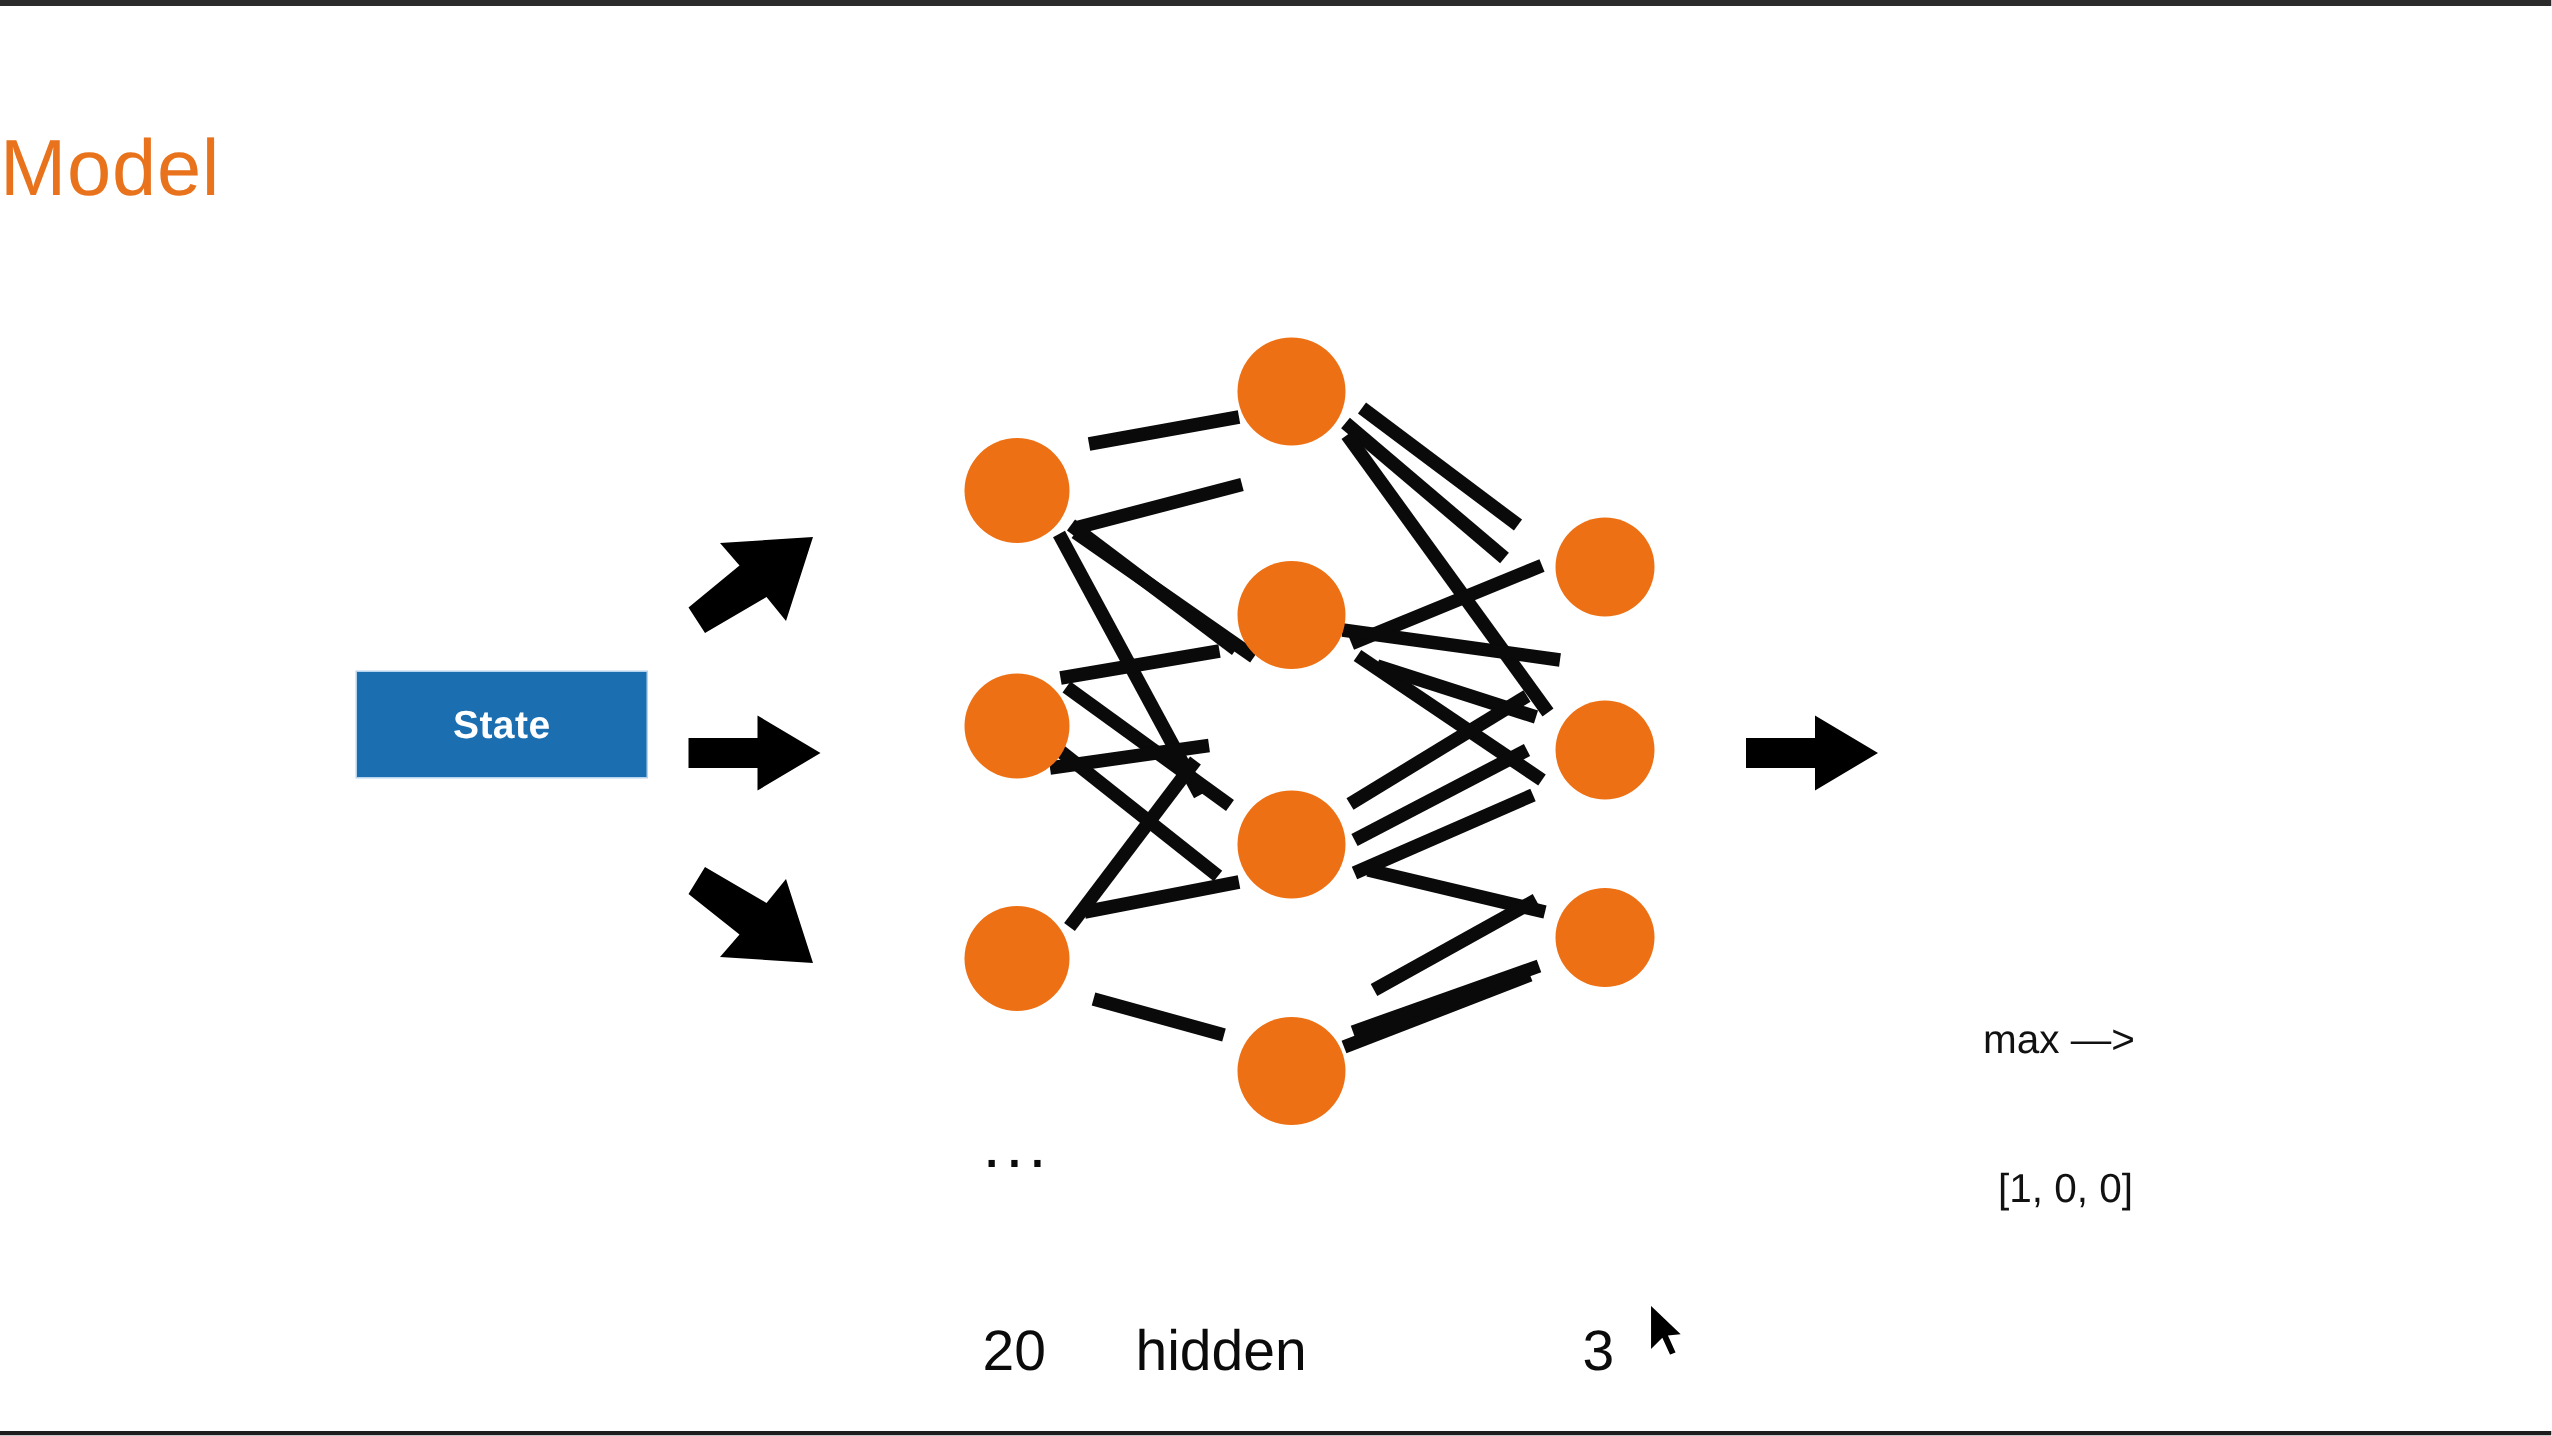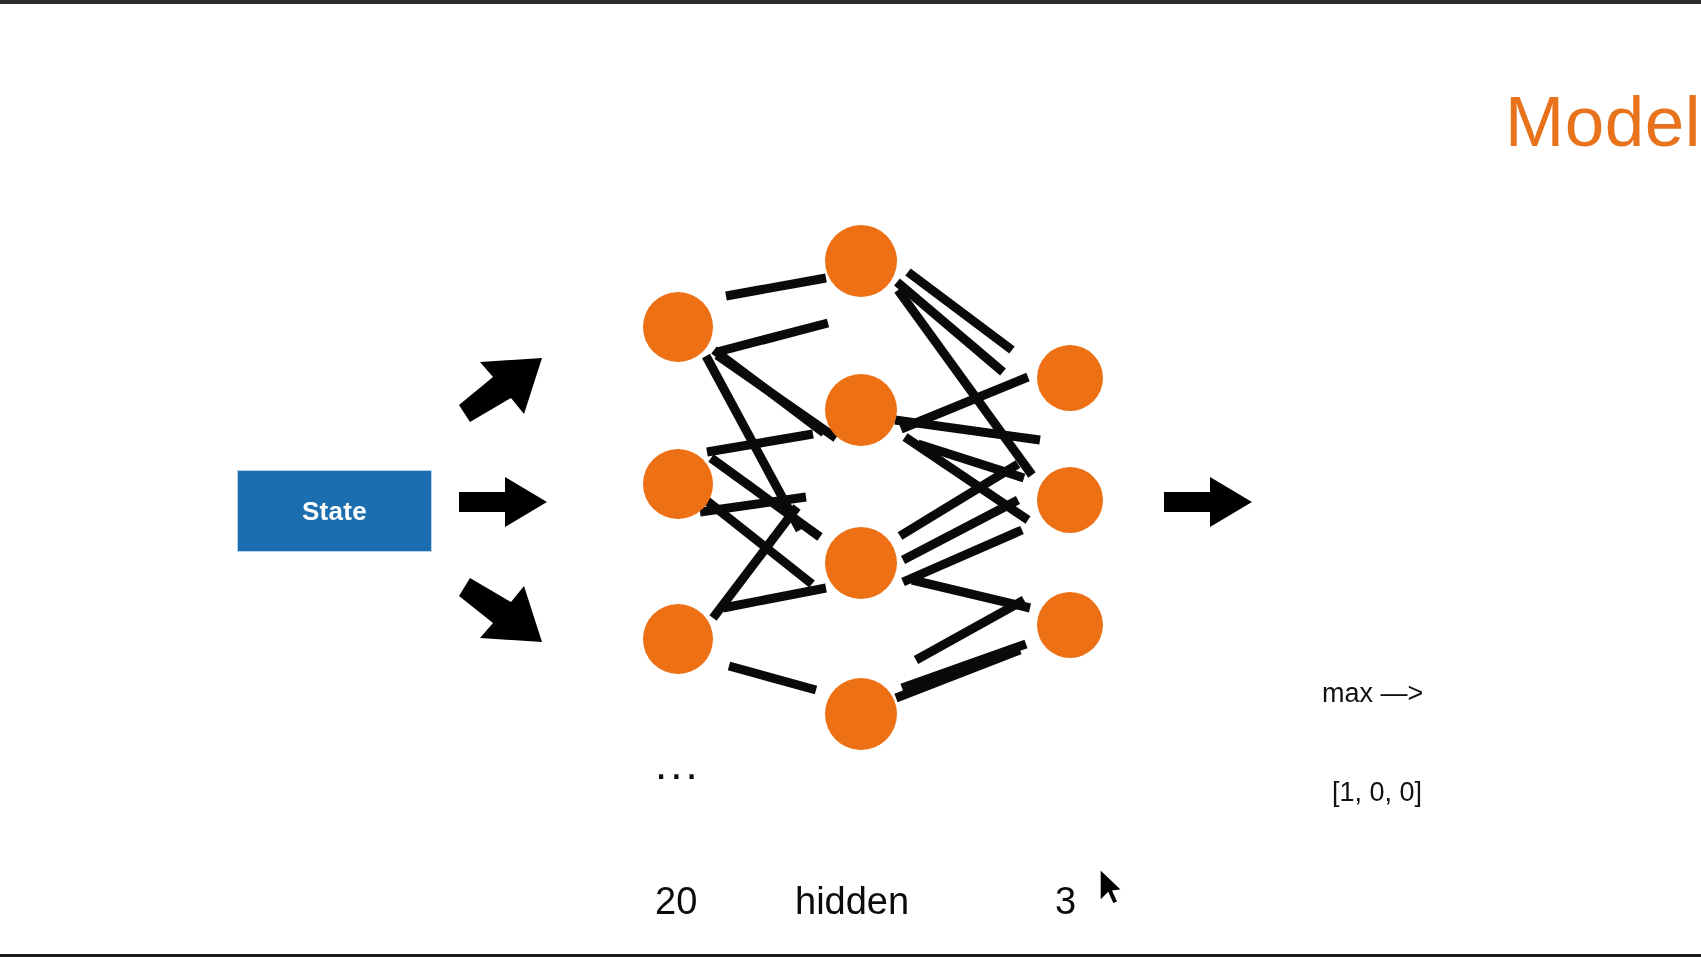--- a/index.html
+++ b/index.html
@@ -35,22 +35,22 @@
   }
   .frame-edge.top { top: 0; }
   .frame-edge.bottom { bottom: 0; height: 3px; background:#1d1d1d; }
 
   
   #title {
     position: absolute;
     left: 0;
     top: 86px;
     width: 1701px;
-    text-align: right;
-    font-size: 71px;
+    text-align: left;
+    font-size: 53px;
     line-height: 1;
     font-weight: 400;
     letter-spacing: 0.5px;
     color: #E8731C;
     font-family: "Liberation Sans", sans-serif;
   }
 
   
   .io-box {
     position: absolute;
@@ -59,23 +59,23 @@
     display: flex;
     align-items: center;
     justify-content: center;
     font-size: 26px;
     font-weight: 700;
     letter-spacing: 0.3px;
     box-shadow: 0 0 0 1px rgba(170,205,235,0.85);
   }
   #state-box {
     left: 238px;
-    top: 471px;
+    top: 448px;
     width: 193px;
-    height: 80px;
+    height: 70px;
   }
   #action-box {
     left: 1277px;
     top: 466px;
     width: 263px;
     height: 70px;
   }
 
   
   #action-note {
@@ -93,21 +93,21 @@
 
   
   .layer-label {
     position: absolute;
     font-size: 38px;
     color: #0b0b0b;
     font-family: "Liberation Sans", sans-serif;
     white-space: nowrap;
   }
   #label-input  { left: 655px;  top: 880px; }
-  #label-hidden { left: 795px;  top: 880px; }
+  #label-hidden { left: 757px;  top: 880px; }
   #label-output { left: 1055px; top: 880px; }
 
   
   #input-ellipsis {
     position: absolute;
     left: 655px;
     top: 742px;
     font-size: 44px;
     line-height: 1;
     color: #0b0b0b;

